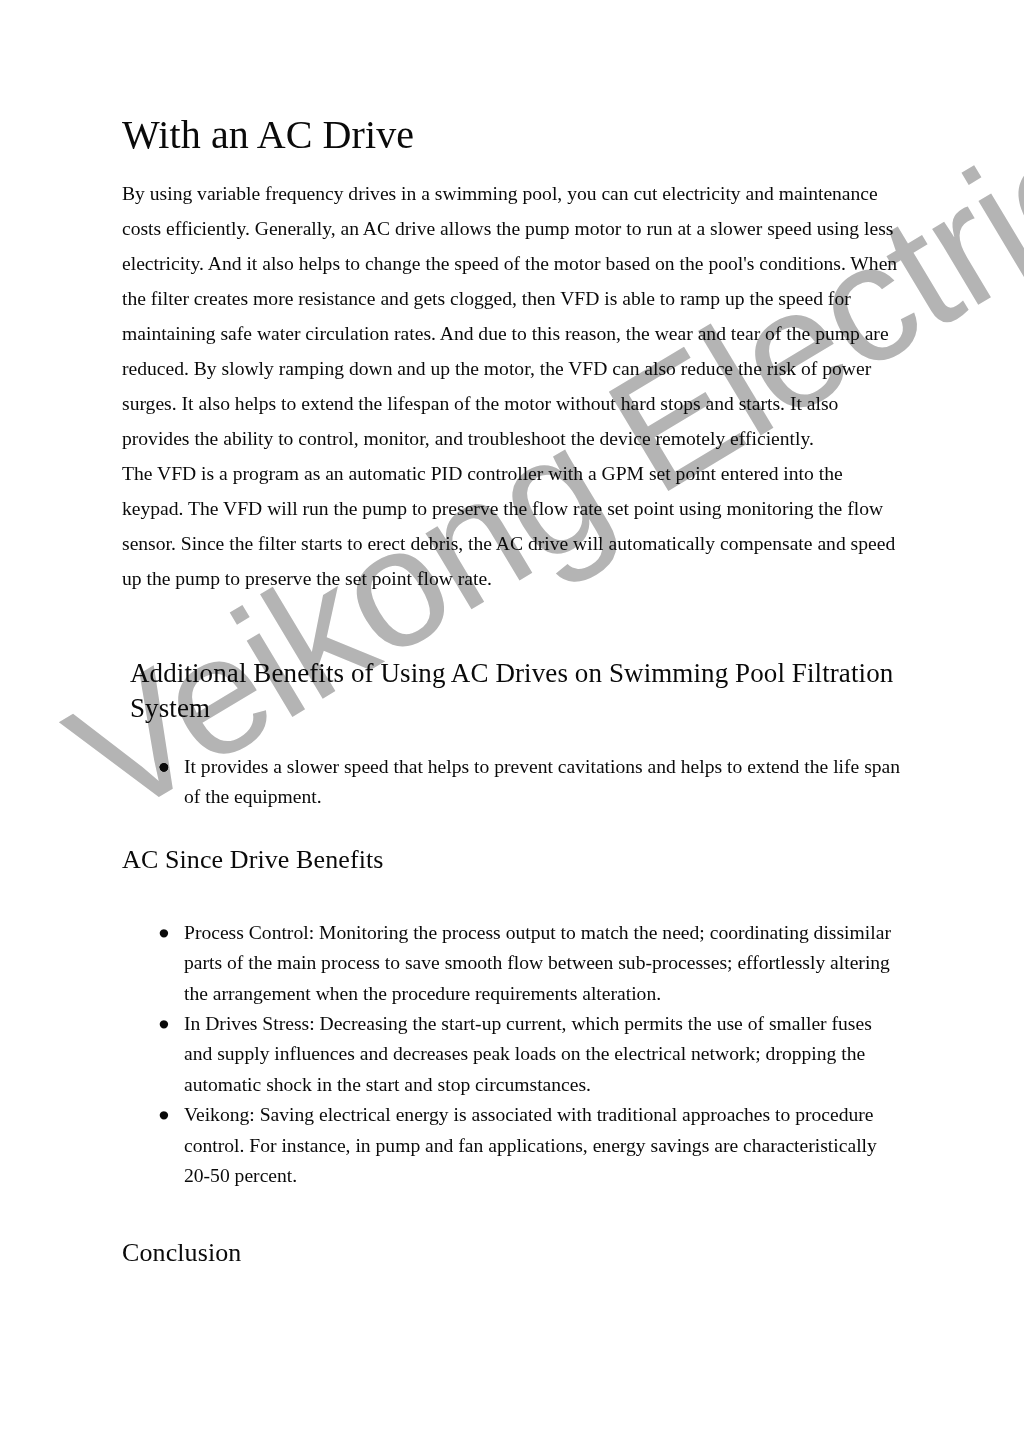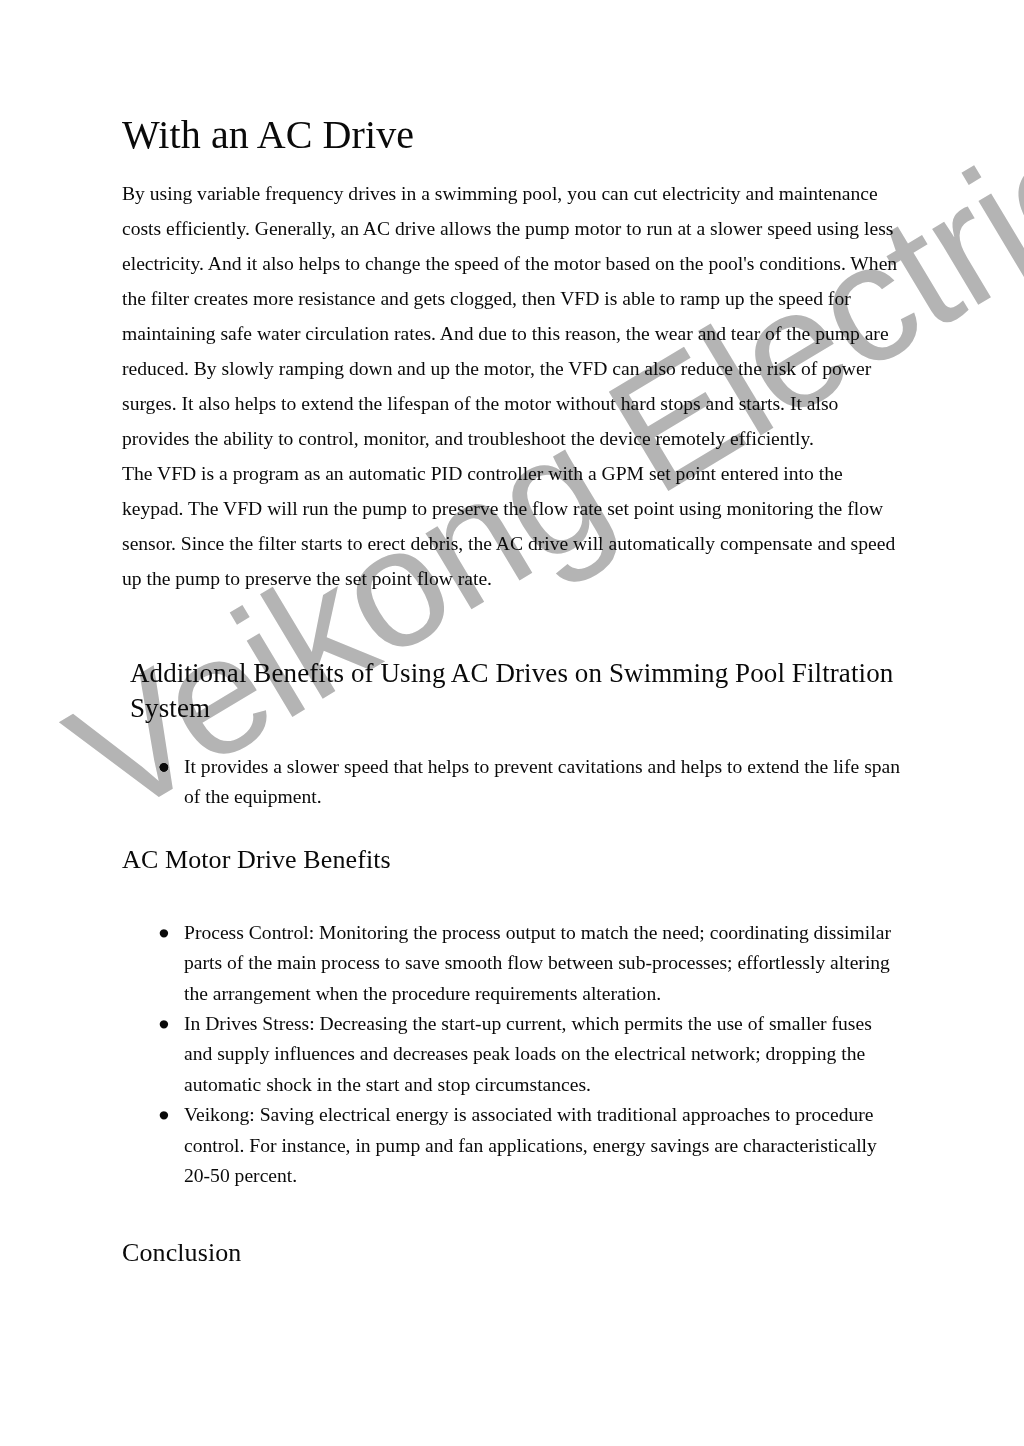--- a/index.html
+++ b/index.html
@@ -155,21 +155,21 @@
         <span class="bullet-marker">●</span>
       </li>
       <li>
         <span class="bullet-marker">●</span>
         <span>It provides a slower speed that helps to prevent cavitations and helps to extend the life span of the equipment.</span>
       </li>
     </ul>
 
     <div class="sp-30"></div>
 
-    <h2 class="h3">AC Motor Drive Benefits</h2>
+    <h2 class="h3">AC Since Drive Benefits</h2>
 
     <div class="sp-16"></div>
 
 
     <div class="sp-26"></div>
 
     <ul class="bullets">
       <li>
         <span class="bullet-marker">●</span>
         <span class="lead">Process Control</span><span>: Monitoring the process output to match the need; coordinating dissimilar parts of the main process to save smooth flow between sub-processes; effortlessly altering the arrangement when the procedure requirements alteration.</span>

